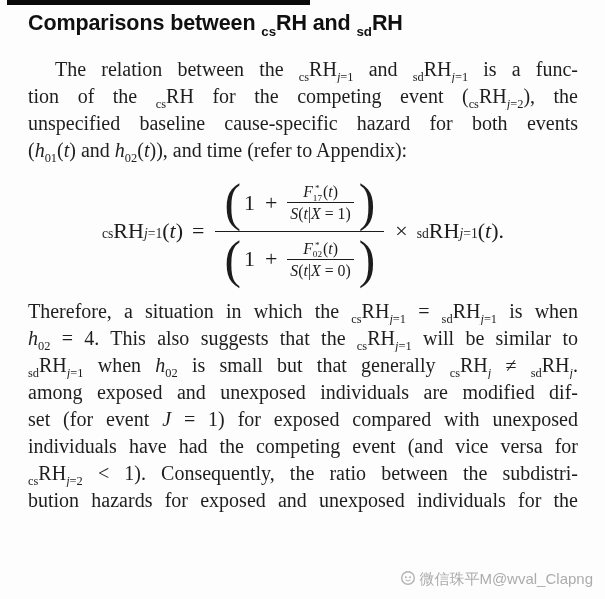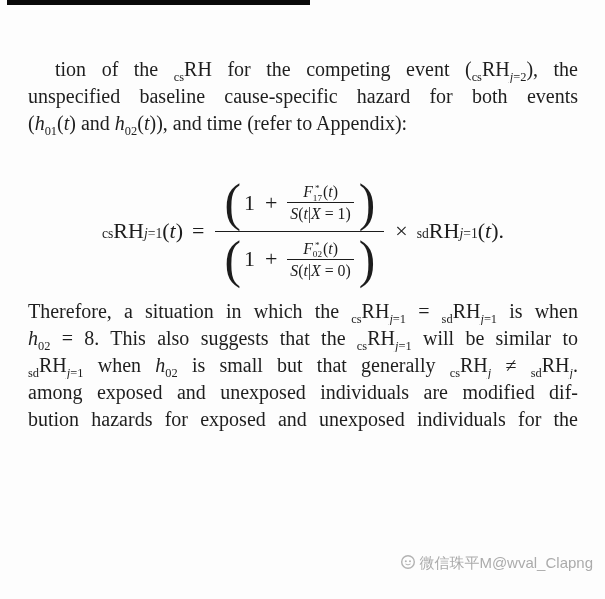--- a/index.html
+++ b/index.html
@@ -50,38 +50,40 @@
   .bp { font-size:225%; font-weight:400; line-height:1; transform:scaleY(1.05); margin:0 3px; }
   .one { margin-right:2px; }
   .plus { margin:0 8px; }
   .sfrac { display:inline-flex; flex-direction:column; align-items:center; font-size:72%; line-height:1.2; margin:0 2px; }
   .snum { display:inline-flex; align-items:flex-end; padding:0 2px 1px; }
   .sden { border-top:1.3px solid #1c1c1c; padding:1px 3px 0;text-align:right; }
   .fss { display:inline-flex; flex-direction:column; align-items:center; font-size:58%; line-height:1.05; margin-right:1px; transform:translateY(2px); }
 
   
   #watermark {
-    position:absolute; right:12px; top:554px; z-index:5;
+    position:absolute; right:12px; top:570px; z-index:5;
     display:flex; align-items:flex-start; gap:3px;
     font-family:"Liberation Sans", sans-serif;
     font-size:15px; color:rgba(148,148,148,0.78);
     text-shadow:0 1px 1px rgba(255,255,255,0.85);
     white-space:nowrap; pointer-events:none;
   }
   #watermark svg { opacity:0.75; }
 </style>
 </head>
 <body>
 
 <div id="page">
 
   <div id="top-rule"></div>
 
+  <div id="heading"><span>Comparisons between </span><span class="k-ps">cs</span><span>RH and </span><span class="k-ps">sd</span><span>RH</span></div>
 
   <div id="para1" class="col">
+      <div class="tline"><span>The relation between the </span><span class="k-ps">cs</span><span>RH</span><span class="k-sb">j</span><span class="k-sbr">=1</span><span> and </span><span class="k-ps">sd</span><span>RH</span><span class="k-sb">j</span><span class="k-sbr">=1</span><span> is a func-</span></div>
       <div class="tline"><span>tion of the </span><span class="k-ps">cs</span><span>RH for the competing event (</span><span class="k-ps">cs</span><span>RH</span><span class="k-sb">j</span><span class="k-sbr">=2</span><span>), the</span></div>
       <div class="tline"><span>unspecified baseline cause-specific hazard for both events</span></div>
       <div class="tline tlast"><span>(</span><span class="k-i">h</span><span class="k-sbr">01</span><span>(</span><span class="k-i">t</span><span>) and </span><span class="k-i">h</span><span class="k-sbr">02</span><span>(</span><span class="k-i">t</span><span>)), and time (refer to Appendix):</span></div>
     </div>
 
   <div id="equation">
     <span class="eq-item">
         <span class="k-ps">cs</span>
         <span>RH</span>
         <span class="k-sb">j</span>
@@ -134,23 +136,26 @@
         <span class="k-ps">sd</span>
         <span>RH</span>
         <span class="k-sb">j</span>
         <span class="k-sbr">=1</span>
         <span><span>(</span><span class="k-i">t</span><span>).</span></span>
       </span>
   </div>
 
   <div id="para2" class="col">
       <div class="tline"><span>Therefore, a situation in which the </span><span class="k-ps">cs</span><span>RH</span><span class="k-sb">j</span><span class="k-sbr">=1</span><span> = </span><span class="k-ps">sd</span><span>RH</span><span class="k-sb">j</span><span class="k-sbr">=1</span><span> is when</span></div>
-      <div class="tline"><span class="k-i">h</span><span class="k-sbr">02</span><span> = 8. This also suggests that the </span><span class="k-ps">cs</span><span>RH</span><span class="k-sb">j</span><span class="k-sbr">=1</span><span> will be similar to</span></div>
+      <div class="tline"><span class="k-i">h</span><span class="k-sbr">02</span><span> = 4. This also suggests that the </span><span class="k-ps">cs</span><span>RH</span><span class="k-sb">j</span><span class="k-sbr">=1</span><span> will be similar to</span></div>
       <div class="tline"><span class="k-ps">sd</span><span>RH</span><span class="k-sb">j</span><span class="k-sbr">=1</span><span> when </span><span class="k-i">h</span><span class="k-sbr">02</span><span> is small but that generally </span><span class="k-ps">cs</span><span>RH</span><span class="k-sb">j</span><span> ≠ </span><span class="k-ps">sd</span><span>RH</span><span class="k-sb">j</span><span>.</span></div>
       <div class="tline"><span>among exposed and unexposed individuals are modified dif-</span></div>
+      <div class="tline"><span>set (for event </span><span class="k-i">J</span><span> = 1) for exposed compared with unexposed</span></div>
+      <div class="tline"><span>individuals have had the competing event (and vice versa for</span></div>
+      <div class="tline"><span class="k-ps">cs</span><span>RH</span><span class="k-sb">j</span><span class="k-sbr">=2</span><span> &lt; 1). Consequently, the ratio between the subdistri-</span></div>
       <div class="tline"><span>bution hazards for exposed and unexposed individuals for the</span></div>
     </div>
 
   <div id="watermark">
     <span><svg width="16" height="16" viewBox="0 0 16 16">
           <circle cx="8" cy="8" r="6.3" fill="none" stroke="#9a9a9a" stroke-width="1.4"></circle>
           <circle cx="5.8" cy="7.2" r="1" fill="#9a9a9a"></circle>
           <circle cx="10" cy="7.2" r="1" fill="#9a9a9a"></circle>
           <path d="M5.5 10 q2.5 1.8 5 0" fill="none" stroke="#9a9a9a" stroke-width="1"></path>
         </svg></span>

